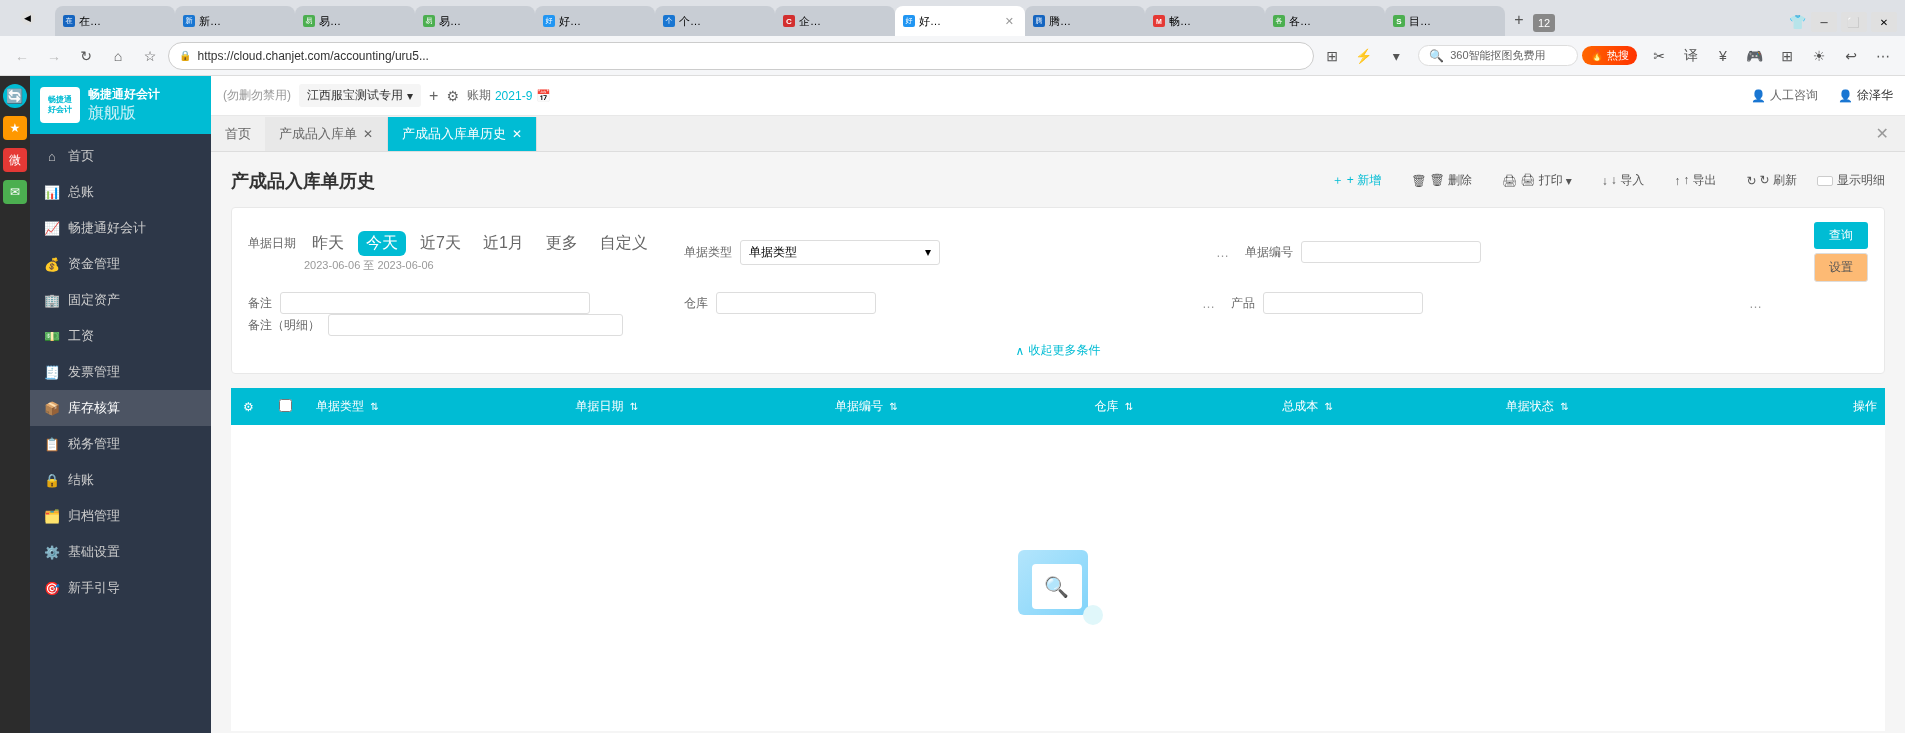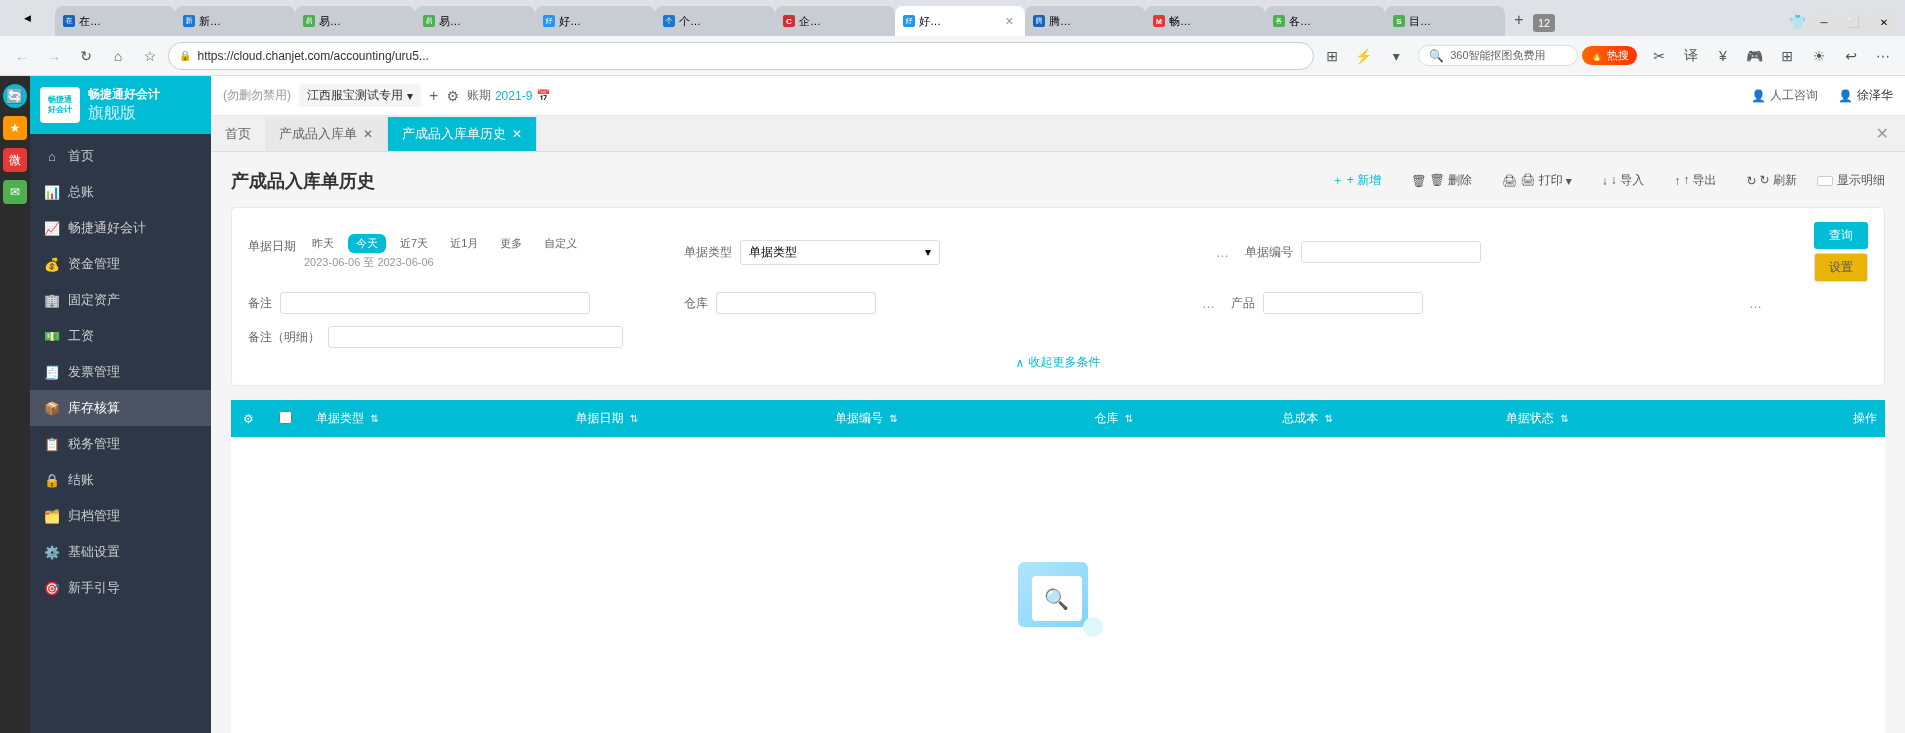--- a/index.html
+++ b/index.html
@@ -45,40 +45,40 @@
     .content-area { flex: 1; padding: 16px 20px; overflow-y: auto; }
     .page-title { font-size: 18px; font-weight: bold; color: #333; margin-bottom: 14px; }
     .action-btn { display: flex; align-items: center; gap: 3px; padding: 4px 10px; font-size: 12px; color: #555; cursor: pointer; border-radius: 3px; }
     .action-btn.primary { color: #00bcd4; }
 
     
     .filter-card { background: white; border-radius: 4px; padding: 14px 16px; margin-bottom: 14px; border: 1px solid #e8e8e8; }
     .filter-row { display: flex; align-items: center; gap: 16px; margin-bottom: 10px; }
     .filter-label { color: #666; font-size: 12px; white-space: nowrap; }
     .filter-date-group { display: flex; align-items: center; gap: 6px; }
-    .date-btn { padding: 2px 8px; font-size: 11px; color: #666; cursor: pointer; border-radius: 3px; }
+    .date-btn { padding: 2px 8px; font-size: 16px; color: #666; cursor: pointer; border-radius: 3px; }
     .date-btn.active { background: #00bcd4; color: white; border-radius: 6px; }
     .date-range { font-size: 11px; color: #999; margin-top: 2px; }
     .filter-select { display: flex; align-items: center; border: 1px solid #ddd; border-radius: 3px; padding: 3px 8px; font-size: 12px; gap: 4px; cursor: pointer; min-width: 120px; }
     .filter-input { border: 1px solid #ddd; border-radius: 3px; padding: 3px 8px; font-size: 12px; flex: 1; }
     .filter-dots { color: #999; cursor: pointer; margin-left: auto; }
     .collapse-btn { display: flex; align-items: center; gap: 4px; color: #00bcd4; font-size: 12px; cursor: pointer; justify-content: center; margin-top: 6px; }
 
     
     .data-table { width: 100%; border-collapse: collapse; background: white; }
     .table-header { background: #00bcd4; color: white; }
     .table-header th { padding: 10px 12px; font-size: 12px; font-weight: normal; text-align: left; white-space: nowrap; }
     .table-header th .sort-arrows { font-size: 10px; margin-left: 3px; }
     .table-check { width: 30px; }
     .table-settings { width: 36px; }
     .table-empty { text-align: center; padding: 60px; color: #999; font-size: 13px; }
 
     
     .query-btn { background: #00bcd4; color: white; padding: 5px 14px; border-radius: 3px; font-size: 12px; cursor: pointer; border: none; }
-    .settings-btn { background: #eab308; color: #555; padding: 5px 14px; border-radius: 3px; font-size: 12px; cursor: pointer; border: 1px solid #ddd; }
+    .settings-btn { background: #fdba74; color: #555; padding: 5px 14px; border-radius: 3px; font-size: 12px; cursor: pointer; border: 1px solid #ddd; }
   </style>
 </head>
 <body>
 
 <div class="browser-chrome">
 
   <div style="background:#dee1e6; height:36px; display:flex; align-items:flex-end; padding-left:55px; position:relative;">
 
     <div style="position:absolute; left:0; top:0; width:55px; height:36px; display:flex; align-items:center; justify-content:center; gap:3px;">
       <div style="width:14px; height:14px; border-radius:50%; background:#e0e0e0; display:flex; align-items:center; justify-content:center; font-size:9px;">◀</div>
@@ -363,21 +363,21 @@
               <span class="filter-label">单据编号</span>
               <input class="filter-input" style="max-width: 180px;">
             </div>
 
             <div style="display:flex; flex-direction:column; gap:4px; margin-left:8px;">
               <button class="query-btn">查询</button>
               <button class="settings-btn">设置</button>
             </div>
           </div>
 
-          <div class="filter-row" style="margin-bottom:12px;">
+          <div class="filter-row" style="margin-bottom:0;">
             <div style="display:flex; align-items:center; gap:8px; width:420px;">
               <span class="filter-label">备注</span>
               <input class="filter-input" style="max-width: 310px;">
             </div>
 
             <div style="display:flex; align-items:center; gap:8px; flex:1;">
               <span class="filter-label">仓库</span>
               <input class="filter-input" style="max-width: 160px;">
               <span class="filter-dots">…</span>
             </div>

